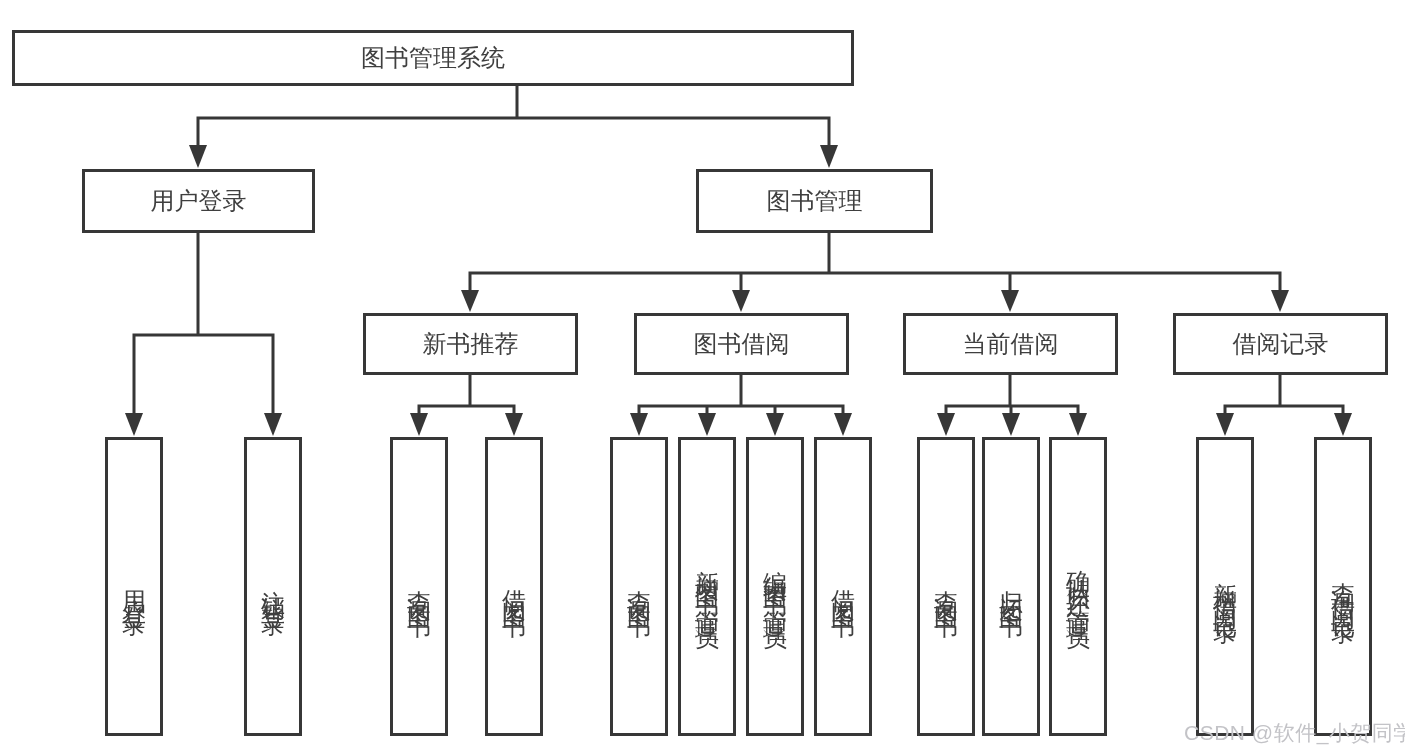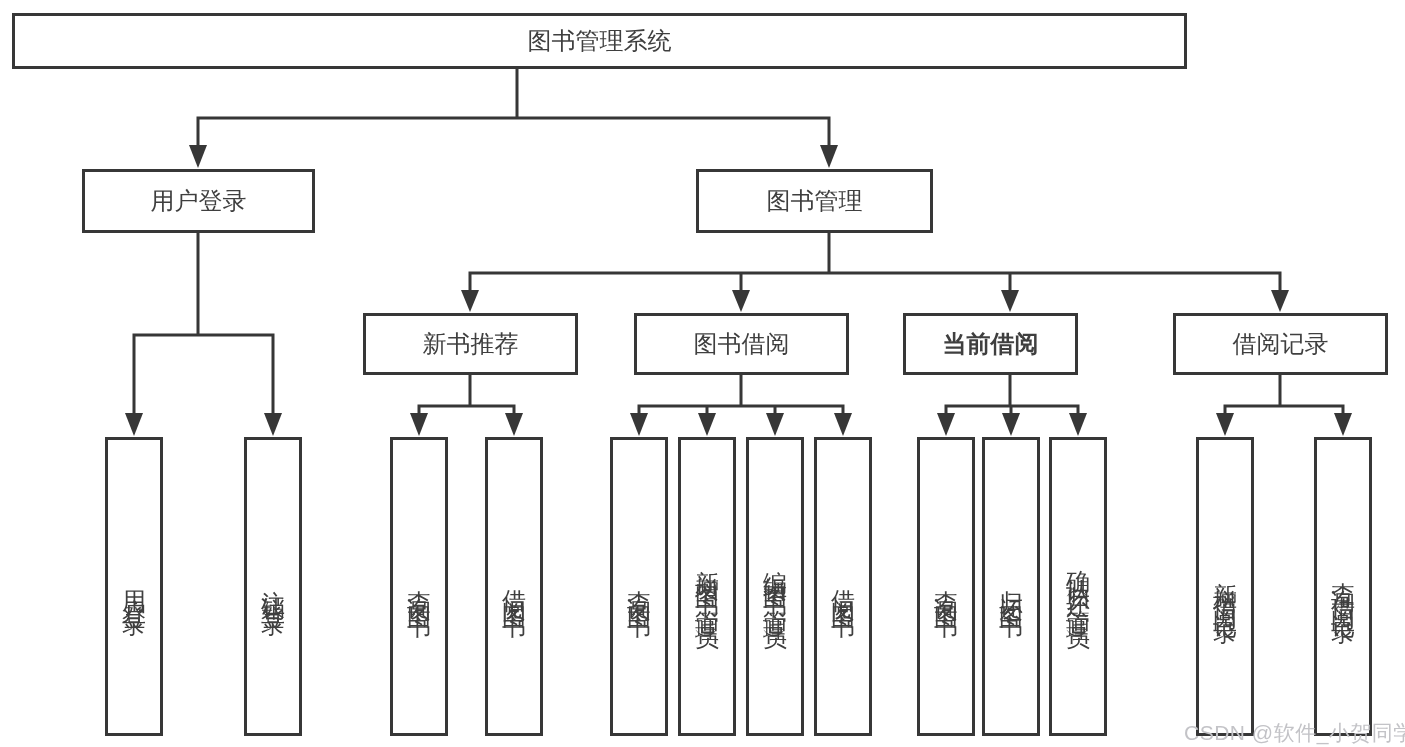--- a/index.html
+++ b/index.html
@@ -102,28 +102,28 @@
       <path class="arrow" d="M1069 413 L1087 413 L1078 436 Z"></path>
     </g>
 
     <g>
       <path class="line" d="M1280 375 V406 M1225 406 H1343 M1225 406 V414 M1343 406 V414"></path>
       <path class="arrow" d="M1216 413 L1234 413 L1225 436 Z"></path>
       <path class="arrow" d="M1334 413 L1352 413 L1343 436 Z"></path>
     </g>
   </svg>
 
-  <div class="node" style="left:12px; top:13px; width:1175px; height:56px;">图书管理系统</div>
+  <div class="node" style="left:12px; top:30px; width:842px; height:56px;">图书管理系统</div>
 
   <div class="node" style="left:82px; top:169px; width:233px; height:64px;">用户登录</div>
   <div class="node" style="left:696px; top:169px; width:237px; height:64px;">图书管理</div>
 
   <div class="node" style="left:363px; top:313px; width:215px; height:62px;">新书推荐</div>
   <div class="node" style="left:634px; top:313px; width:215px; height:62px;">图书借阅</div>
-  <div class="node" style="left:903px; top:313px; width:175px; height:62px;font-weight:bold;">当前借阅</div>
+  <div class="node" style="left:903px; top:313px; width:215px; height:62px;">当前借阅</div>
   <div class="node" style="left:1173px; top:313px; width:215px; height:62px;">借阅记录</div>
 
   <div class="node leaf" style="left:105px; top:437px; width:58px; height:299px;">用户登录</div>
   <div class="node leaf" style="left:244px; top:437px; width:58px; height:299px;">注销登录</div>
 
   <div class="node leaf" style="left:390px; top:437px; width:58px; height:299px;">查询图书</div>
   <div class="node leaf" style="left:485px; top:437px; width:58px; height:299px;">借阅图书</div>
 
   <div class="node leaf" style="left:610px; top:437px; width:58px; height:299px;">查询图书</div>
   <div class="node leaf" style="left:678px; top:437px; width:58px; height:299px;">新增图书（管理员）</div>

